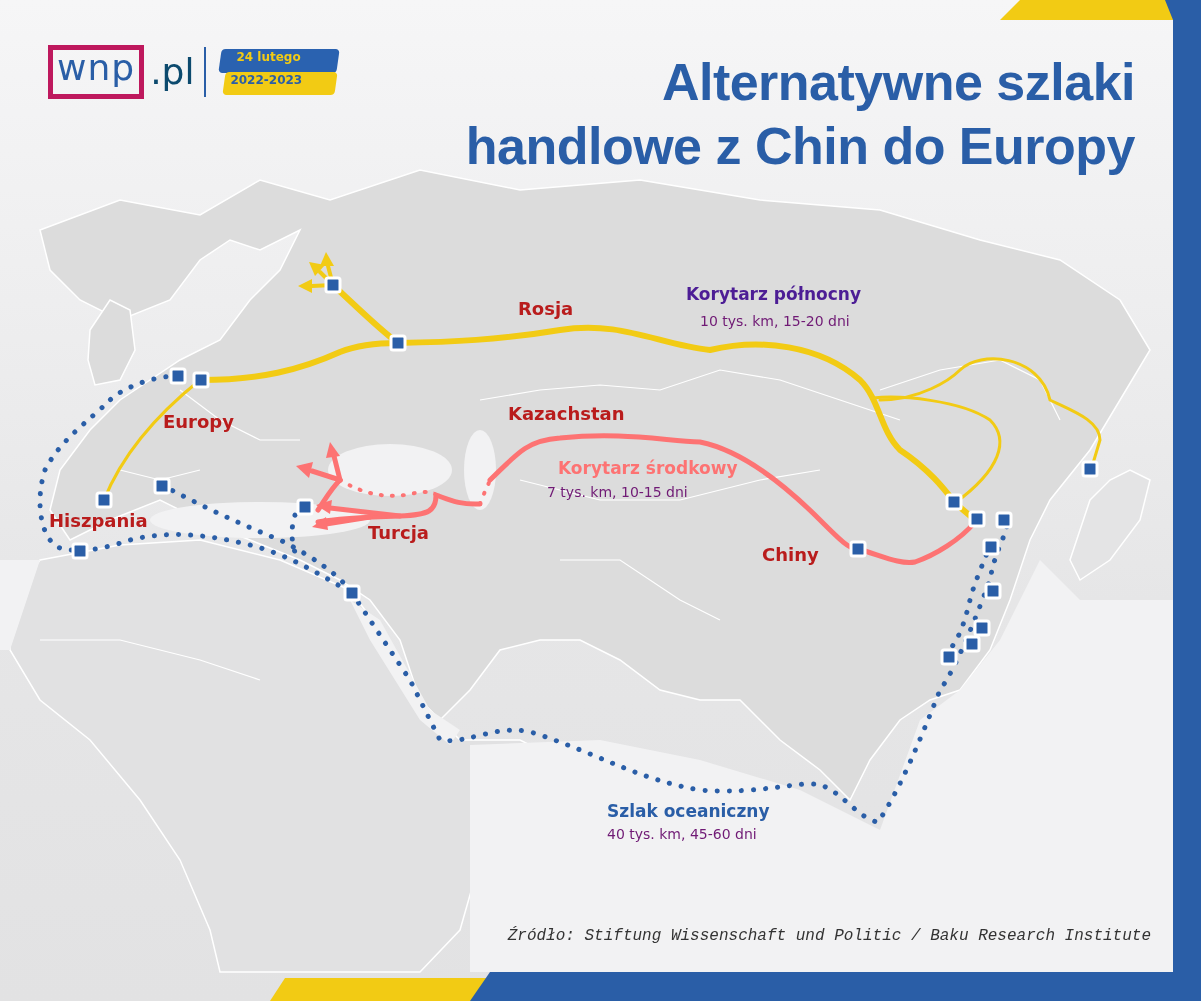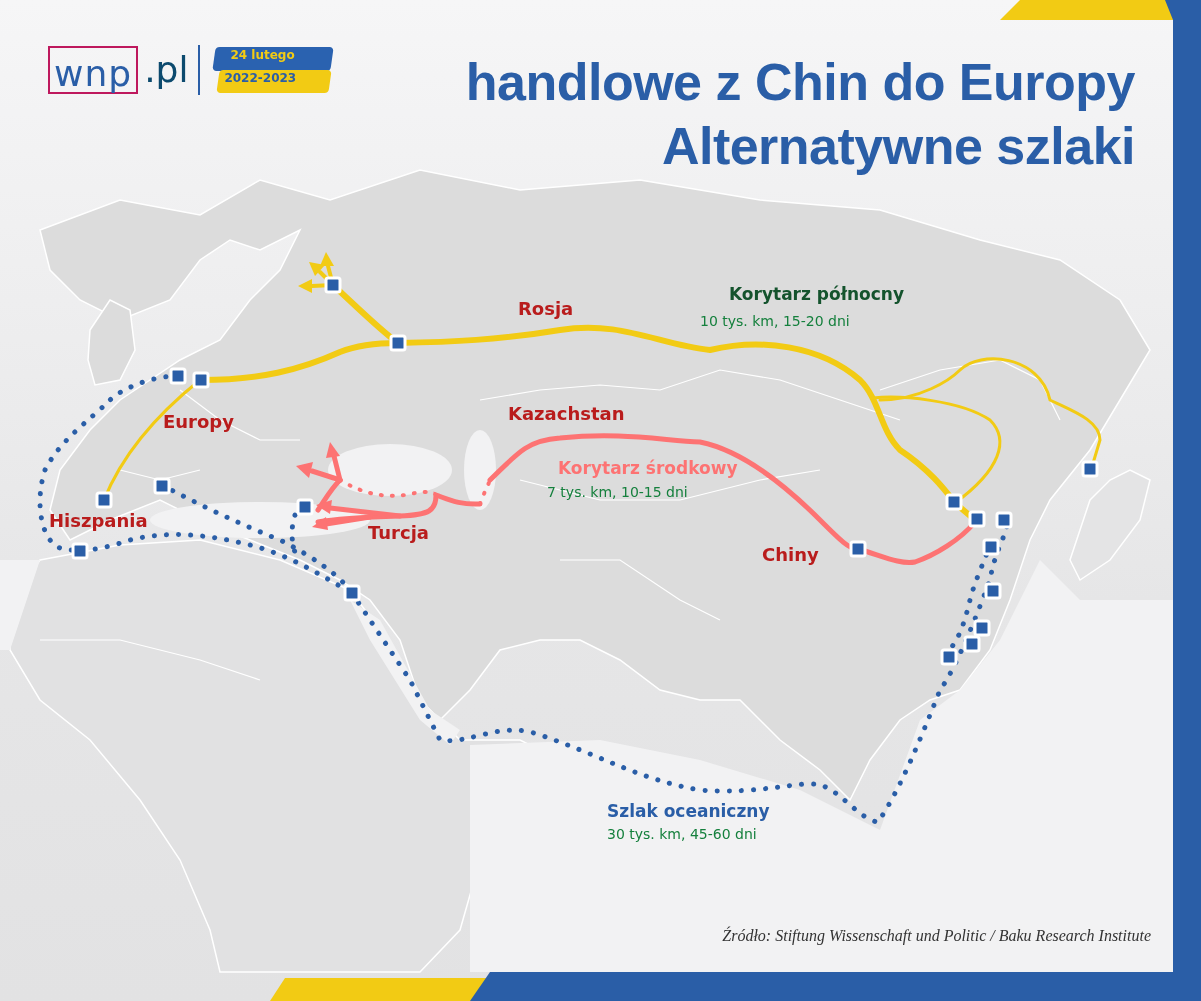--- a/index.html
+++ b/index.html
@@ -1,33 +1,33 @@
 <!DOCTYPE html>
 <html><head>
 <meta charset="utf-8">
 <style>
   html,body{margin:0;padding:0;}
   body{width:1201px;height:1001px;position:relative;overflow:hidden;background:#f2f2f3;font-family:"DejaVu Sans","Liberation Sans",sans-serif;}
   .canvas{position:absolute;left:0;top:0;width:1201px;height:1001px;background:linear-gradient(180deg,#f6f6f7 0%,#e6e6e7 60%,#e2e2e3 100%);}
   svg.map{position:absolute;left:0;top:0;}
   .logo{position:absolute;left:48px;top:45px;display:flex;align-items:center;}
-  .logo-box{border:2px solid #be185d;padding:0 4px;height:44px;display:flex;align-items:flex-end;}
+  .logo-box{border:5px solid #be185d;padding:0 4px;height:44px;display:flex;align-items:flex-start;}
   .logo-wnp{font-family:"DejaVu Sans",sans-serif;font-size:36px;color:#2a5ea7;letter-spacing:1px;line-height:1;}
   .logo-pl{font-family:"DejaVu Sans",sans-serif;font-size:36px;color:#0c4a6e;margin-left:6px;line-height:1;}
   .logo-sep{width:2px;height:50px;background:#2a5ea7;margin-left:10px;}
   .badge{position:relative;margin-left:14px;width:120px;height:50px;}
   .badge .bl{position:absolute;left:0;top:2px;width:118px;height:24px;background:#2a62b0;transform:skewX(-8deg);border-radius:4px;}
   .badge .yl{position:absolute;left:4px;top:25px;width:112px;height:23px;background:#f2cb14;transform:skewX(-8deg);border-radius:4px;}
   .badge .t1{position:absolute;left:16px;top:3px;font-weight:bold;font-size:12px;color:#f2cb14;font-family:"DejaVu Sans",sans-serif;}
   .badge .t2{position:absolute;left:10px;top:26px;font-weight:bold;font-size:12px;color:#2a5ea7;font-family:"DejaVu Sans",sans-serif;}
   .title{position:absolute;right:66px;top:50px;text-align:right;color:#2a5ea7;font-family:"Liberation Sans",sans-serif;font-weight:bold;font-size:52px;line-height:64px;letter-spacing:-0.5px;}
   .lbl{position:absolute;font-family:"DejaVu Sans",sans-serif;font-weight:bold;color:#b91c1c;font-size:18px;}
   .rt-title{position:absolute;font-family:"DejaVu Sans",sans-serif;font-weight:bold;font-size:17px;text-align:center;white-space:nowrap;}
-  .rt-sub{position:absolute;font-family:"DejaVu Sans",sans-serif;font-size:14px;color:#15803d;text-align:right;white-space:nowrap;}
-  .source{position:absolute;right:50px;top:927px;font-family:Liberation Serif, serif;font-style:italic;font-size:16px;color:#333;}
+  .rt-sub{position:absolute;font-family:"DejaVu Sans",sans-serif;font-size:14px;color:#701a75;text-align:right;white-space:nowrap;}
+  .source{position:absolute;right:50px;top:927px;font-family:Liberation Mono, monospace;font-style:italic;font-size:16px;color:#333;}
   .frame-right{position:absolute;left:1173px;top:0;width:28px;height:1001px;background:#2a5ea7;}
 </style>
 </head>
 <body>
 
 <div class="canvas"></div>
 
 <svg class="map" width="1201" height="1001" viewBox="0 0 1201 1001">
 
   <g fill="#dcdcdc" stroke="#ffffff" stroke-width="1.5">
@@ -143,33 +143,33 @@
   <div class="logo-sep"></div>
   <div class="badge">
     <div class="bl"></div>
     <div class="yl"></div>
     <span class="t1">24 lutego</span>
     <span class="t2">2022-2023</span>
   </div>
 </div>
 
 <div class="title">
+  <div>Alternatywne szlaki</div>
   <div>handlowe z Chin do Europy</div>
-  <div>Alternatywne szlaki</div>
 </div>
 
 <span class="lbl" style="left:518px;top:298px;">Rosja</span>
 <span class="lbl" style="left:508px;top:403px;">Kazachstan</span>
 <span class="lbl" style="left:163px;top:411px;">Europy</span>
 <span class="lbl" style="left:49px;top:510px;">Hiszpania</span>
 <span class="lbl" style="left:368px;top:522px;">Turcja</span>
 <span class="lbl" style="left:762px;top:544px;">Chiny</span>
 
-<div class="rt-title" style="left:686px;top:284px;color:#14532d;margin-left:43px;">Korytarz północny</div>
+<div class="rt-title" style="left:686px;top:284px;color:#4c1d95;">Korytarz północny</div>
 <div class="rt-sub" style="left:700px;top:313px;">10 tys. km, 15-20 dni</div>
 
 <div class="rt-title" style="left:558px;top:458px;color:#fd7373;">Korytarz środkowy</div>
 <div class="rt-sub" style="left:547px;top:484px;">7 tys. km,  10-15 dni</div>
 
 <div class="rt-title" style="left:607px;top:801px;color:#2a5ea7;">Szlak oceaniczny</div>
-<div class="rt-sub" style="left:607px;top:826px;">30 tys. km, 45-60 dni</div>
+<div class="rt-sub" style="left:607px;top:826px;">40 tys. km, 45-60 dni</div>
 
 <div class="source">Źródło: Stiftung Wissenschaft und Politic / Baku Research Institute</div>
 
 </body></html>

